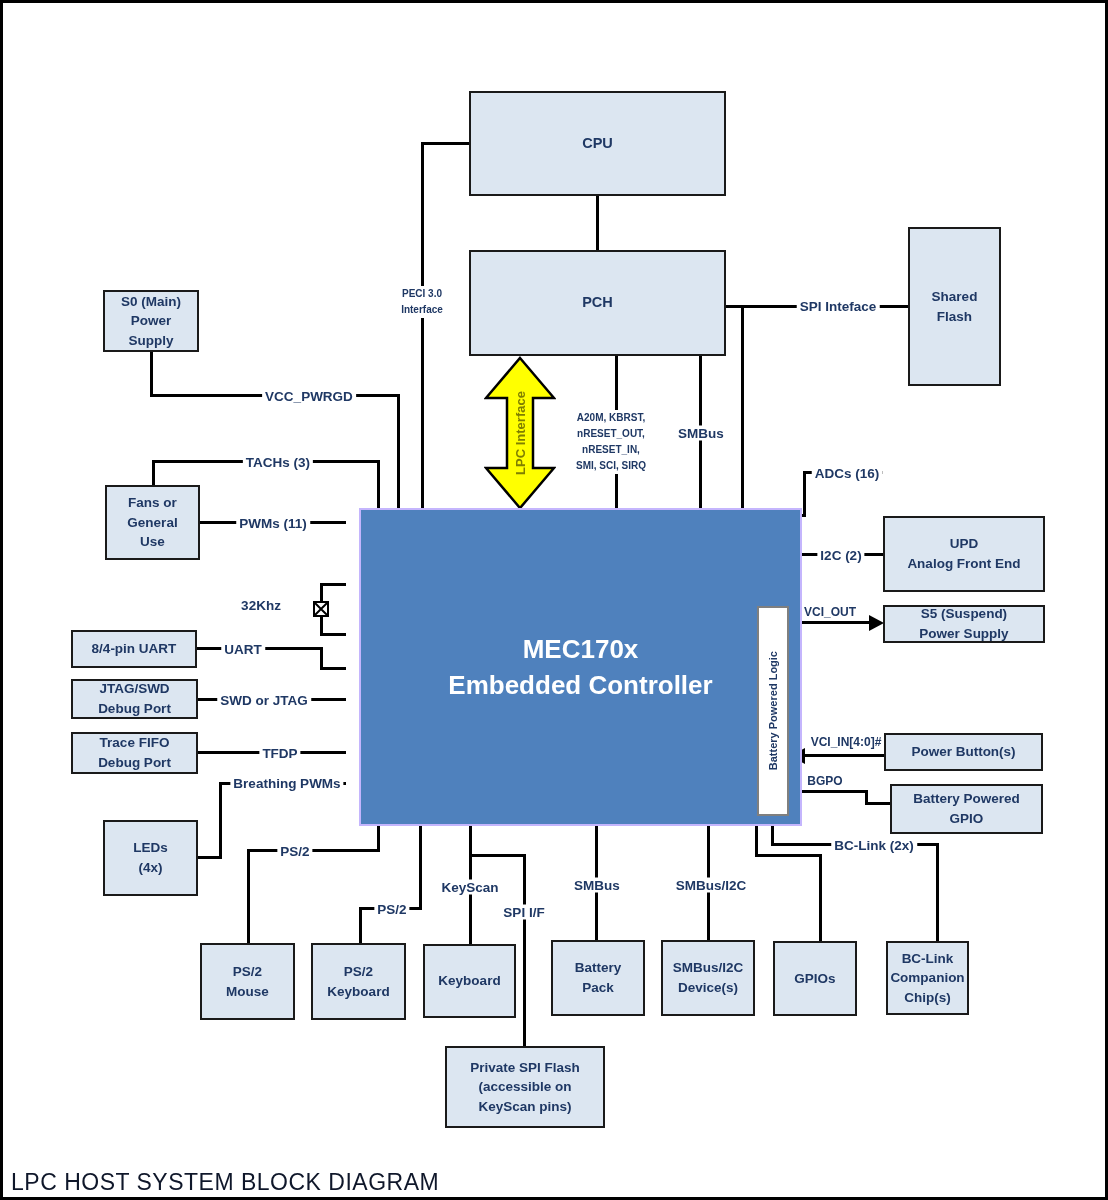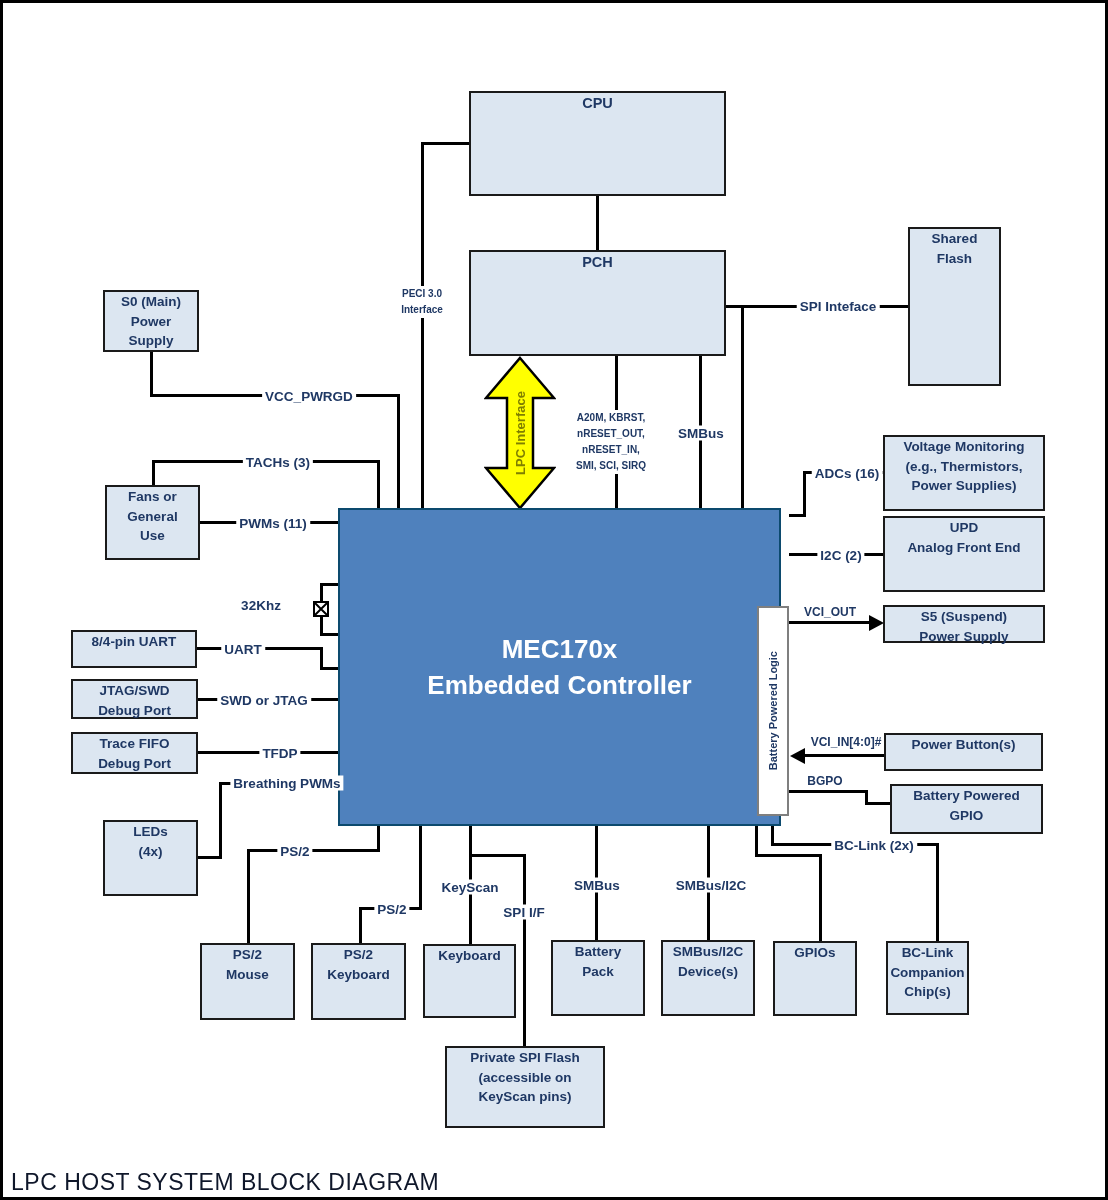--- a/index.html
+++ b/index.html
@@ -2,27 +2,27 @@
 <html><head>
 <meta charset="utf-8">
 <style>
   html,body{margin:0;padding:0;background:#fff;}
   .canvas{
     position:relative;width:1108px;height:1200px;
     background:#fff;border:3px solid #000;box-sizing:border-box;
     font-family:"Liberation Sans", sans-serif;overflow:hidden;
   }
   .box{
-    position:absolute;display:flex;flex-direction:column;align-items:center;
+    position:absolute;display:flex;flex-direction:column;align-items:center;justify-content:center;
     background:#DCE6F1;border:2px solid #1a1a1a;box-sizing:border-box;
     color:#1F3864;font-weight:700;font-size:13.5px;line-height:1.45;text-align:center;
   }
   .ec{
-    position:absolute;left:335px;top:505px;width:443px;height:318px;
-    background:#4F81BD;border:2px solid #0c4a6e;box-sizing:border-box;
+    position:absolute;left:356px;top:505px;width:443px;height:318px;
+    background:#4F81BD;border:2px solid #c4b5fd;box-sizing:border-box;
     display:flex;flex-direction:column;align-items:center;justify-content:center;
     color:#fff;text-align:center;
   }
   .ec .t1{font-size:26px;font-weight:600;line-height:1.4;}
   .ec .t2{font-size:26px;font-weight:600;line-height:1.4;}
   .strip{
     position:absolute;left:754px;top:603px;width:32px;height:210px;
     background:#fff;border:2px solid #7f7f7f;box-sizing:border-box;
     display:flex;align-items:center;justify-content:center;
   }
@@ -164,25 +164,20 @@
     <span>JTAG/SWD</span>
     <span>Debug Port</span>
   </div>
   <div class="box" style="left:68px;top:729px;width:127px;height:42px">
     <span>Trace FIFO</span>
     <span>Debug Port</span>
   </div>
   <div class="box" style="left:100px;top:817px;width:95px;height:76px">
     <span>LEDs</span>
     <span>(4x)</span>
-  </div>
-  <div class="box" style="left:880px;top:432px;width:162px;height:76px">
-    <span>Voltage Monitoring</span>
-    <span>(e.g., Thermistors,</span>
-    <span>Power Supplies)</span>
   </div>
   <div class="box" style="left:880px;top:513px;width:162px;height:76px">
     <span>UPD</span>
     <span>Analog Front End</span>
   </div>
   <div class="box" style="left:880px;top:602px;width:162px;height:38px">
     <span>S5 (Suspend)</span>
     <span>Power Supply</span>
   </div>
   <div class="box" style="left:881px;top:730px;width:159px;height:38px">

